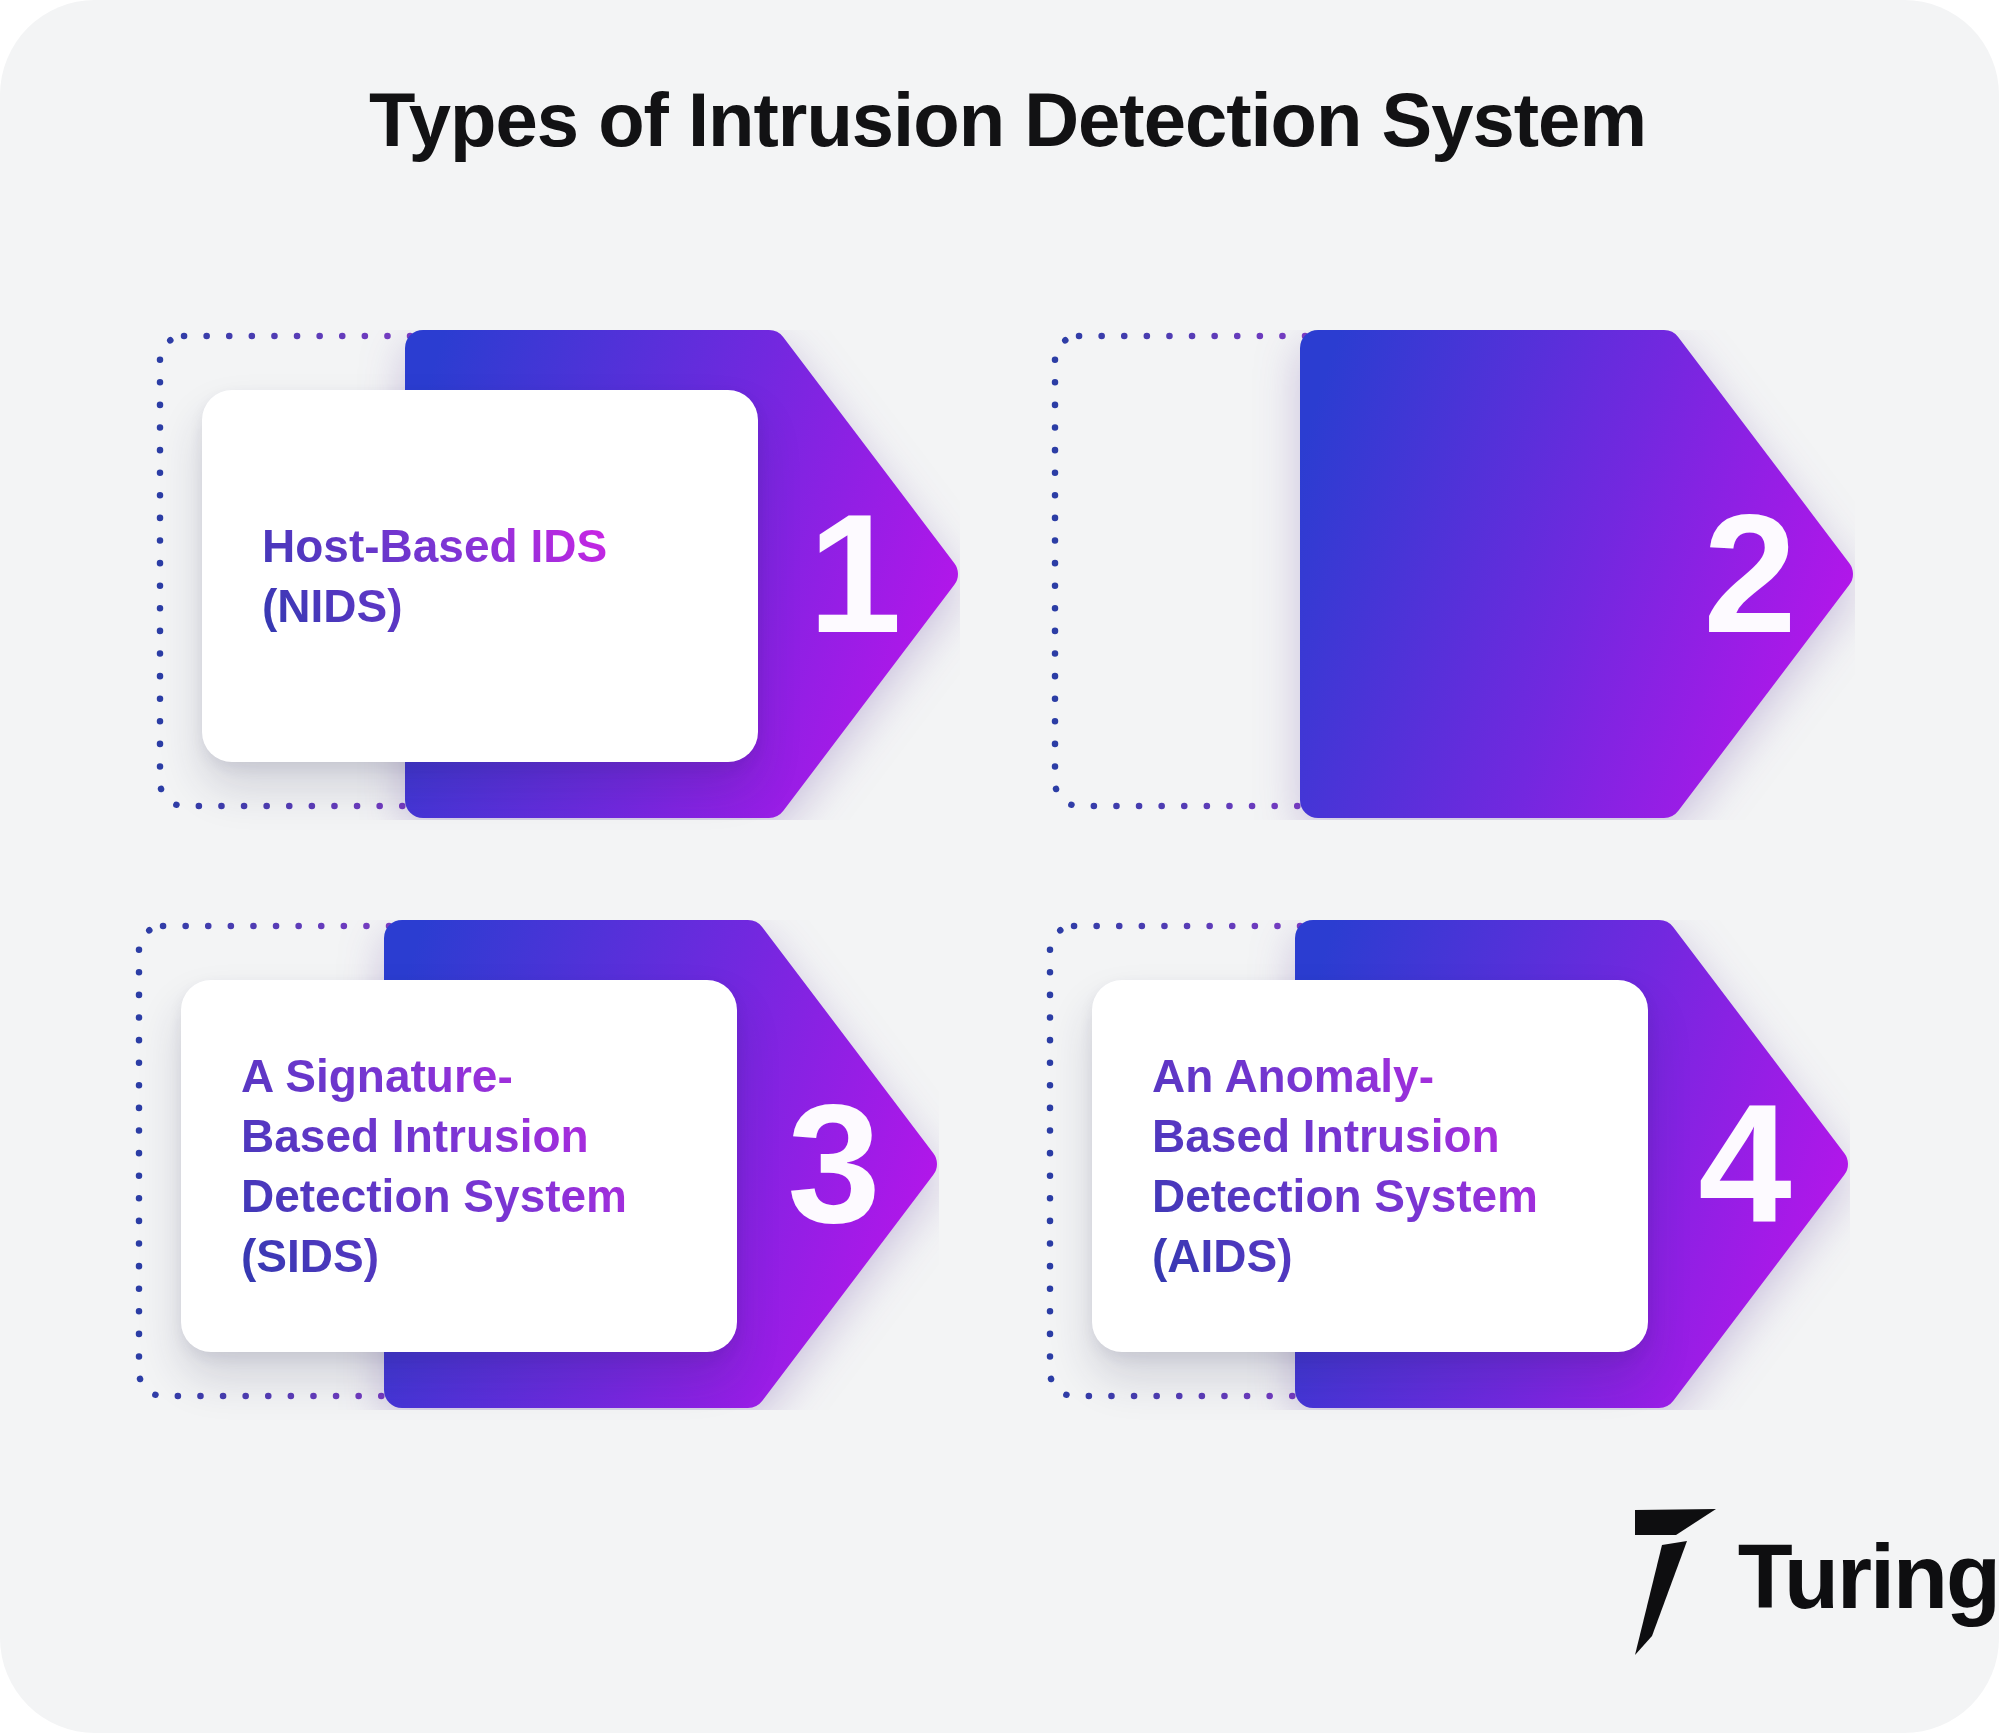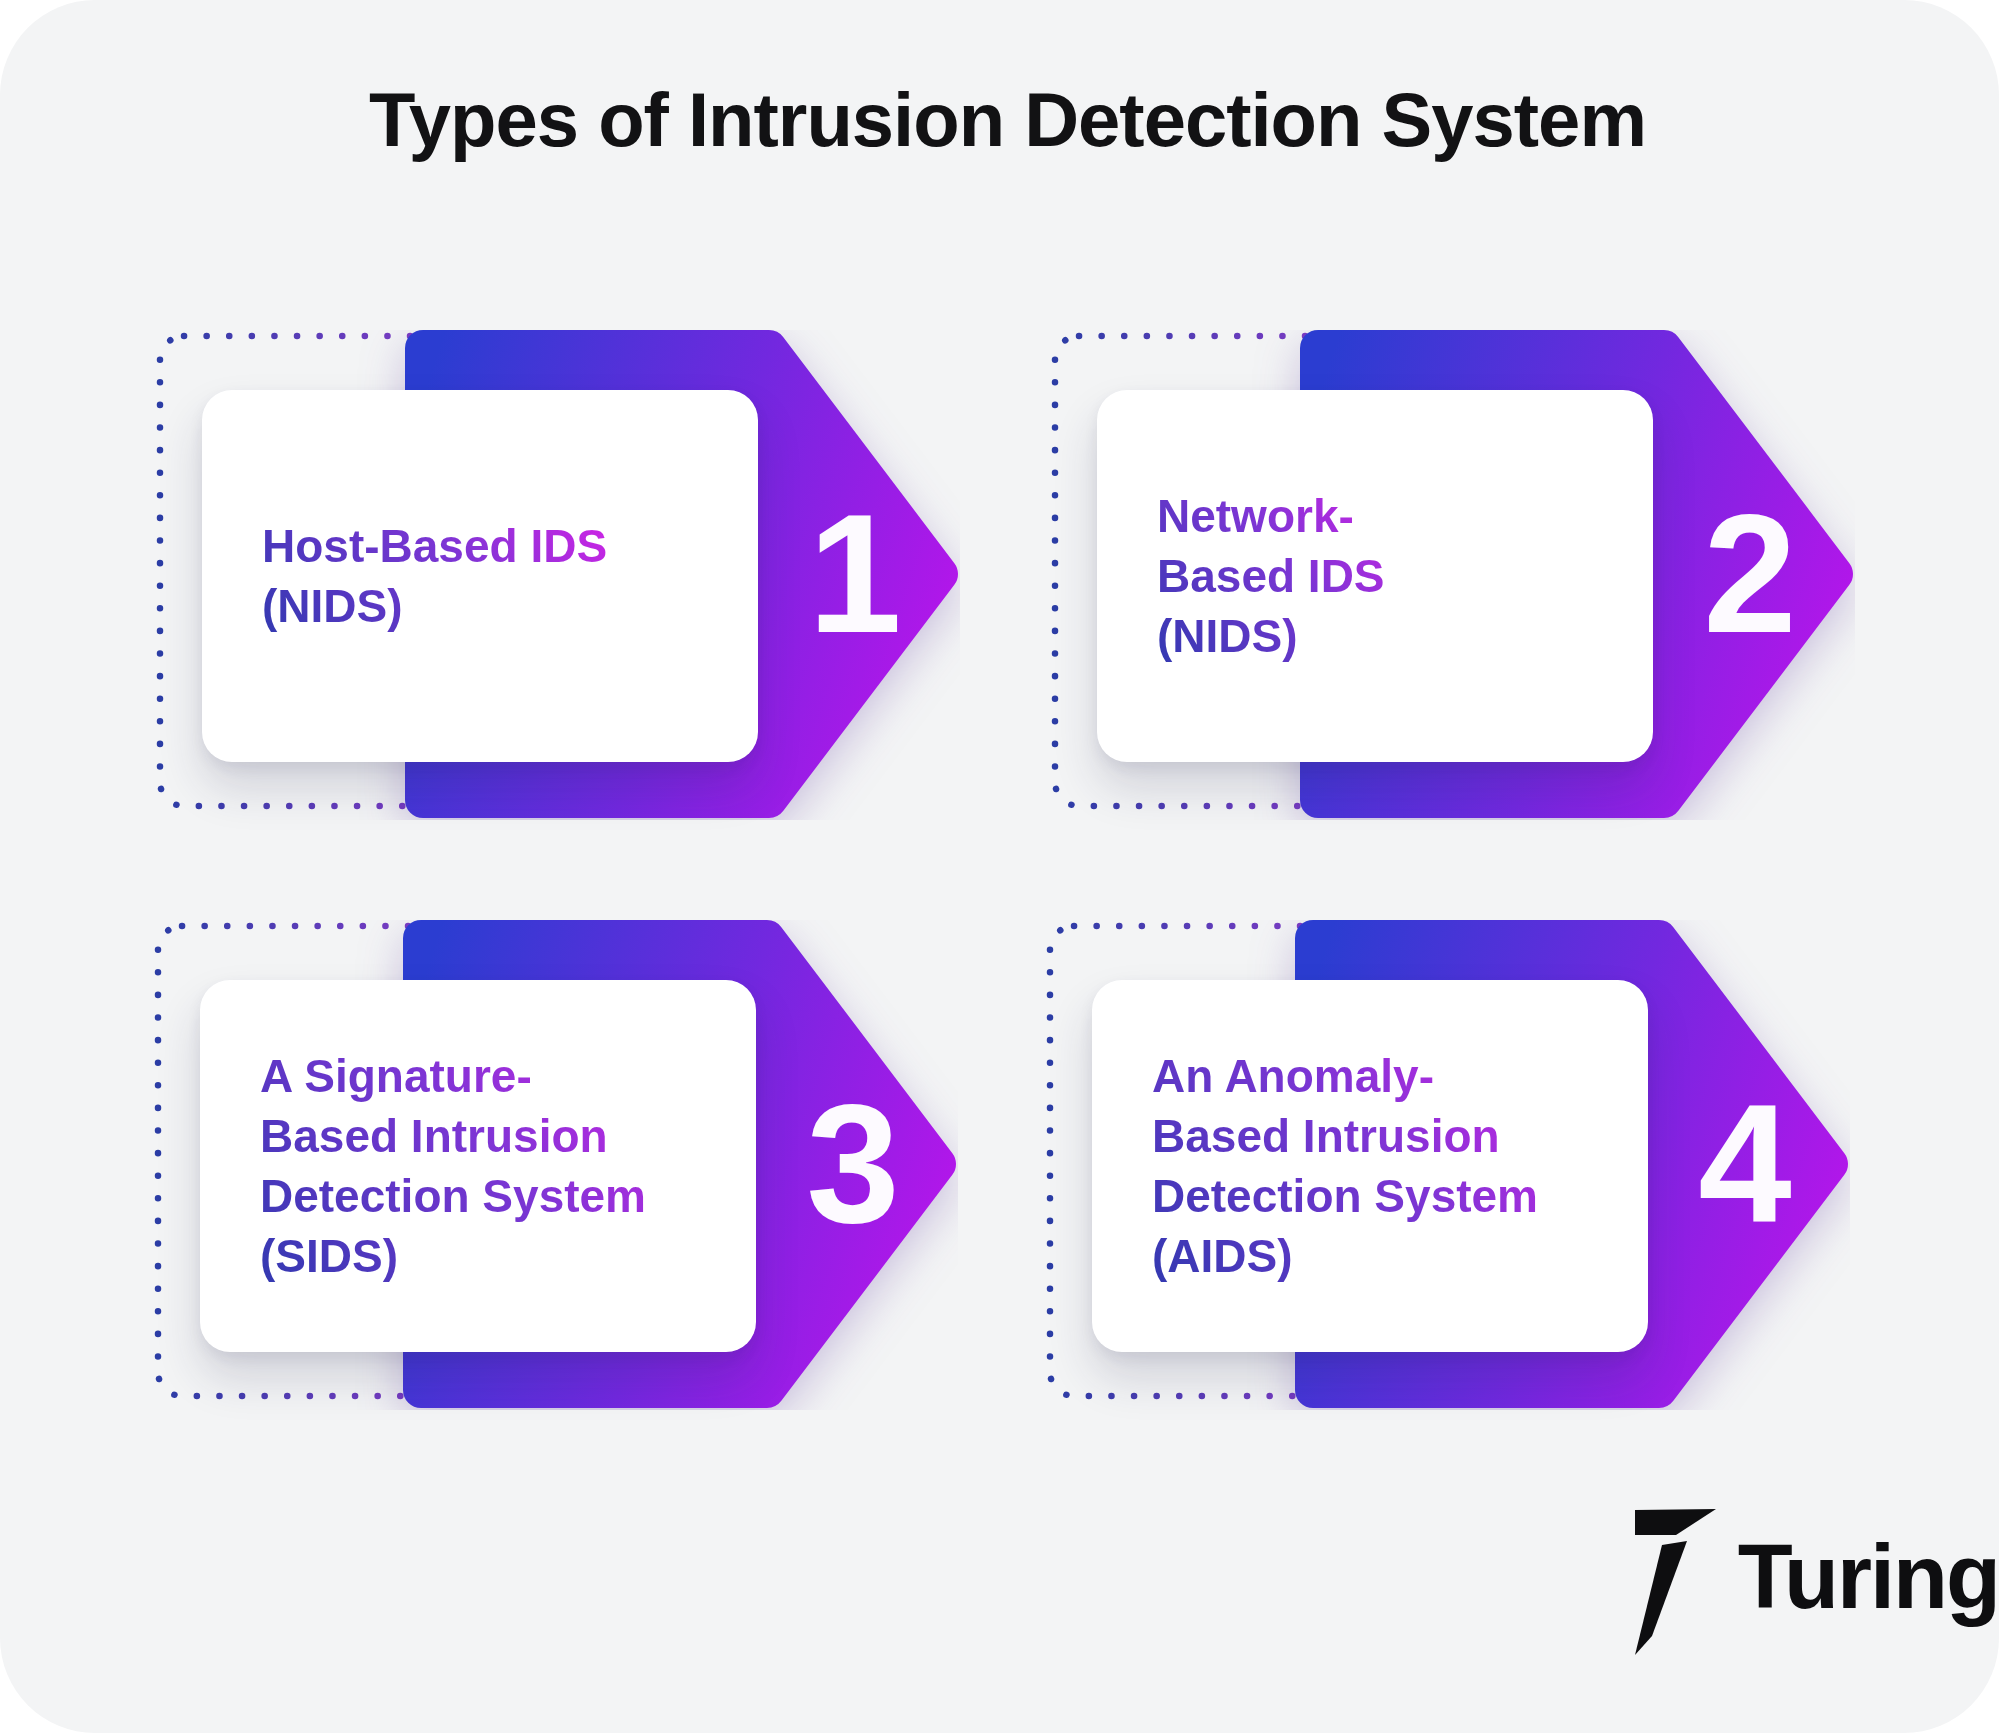--- a/index.html
+++ b/index.html
@@ -7,21 +7,21 @@
        font-family:"Liberation Sans",sans-serif;}
 
   .panel{position:absolute;inset:0;background:#f3f4f5;border-radius:95px;}
 
   .title{position:absolute;top:82px;left:8px;width:100%;text-align:center;
          font-size:76px;font-weight:700;color:#121214;letter-spacing:-1px;line-height:1;}
 
   .card{position:absolute;width:810px;height:490px;}
   .card.pos1{left:150px;top:330px;}
   .card.pos2{left:1045px;top:330px;}
-  .card.pos3{left:148px;top:920px;}
+  .card.pos3{left:129px;top:920px;}
   .card.pos4{left:1040px;top:920px;}
 
   .graphic{position:absolute;left:0;top:0;z-index:1;}
   .arrow-poly{filter:drop-shadow(0 14px 22px rgba(80,40,150,.25));}
 
   .white-card{position:absolute;left:52px;top:60px;width:556px;height:372px;
       background:#ffffff;border-radius:30px;z-index:2;
       box-shadow:0 26px 45px rgba(35,35,80,.16),0 6px 14px rgba(35,35,80,.08);
       display:flex;align-items:center;box-sizing:border-box;
       padding:20px 28px 20px 60px;}
@@ -79,25 +79,20 @@
       </linearGradient>
       <linearGradient id="ag2" x1="255" y1="120" x2="800" y2="300" gradientUnits="userSpaceOnUse">
         <stop offset="0" stop-color="#2b3dd1"></stop>
           <stop offset="0.55" stop-color="#7228df"></stop>
           <stop offset="1" stop-color="#b316ea"></stop>
       </linearGradient>
     </defs>
     <rect x="10" y="6" width="485" height="470" rx="24" fill="none" stroke="url(#dg2)" stroke-width="6.5" stroke-dasharray="0.1 22.5" stroke-linecap="round"></rect>
     <polygon class="arrow-poly" points="273,18 619,18 790,244 619,470 273,470" fill="url(#ag2)" stroke="url(#ag2)" stroke-width="36" stroke-linejoin="round"></polygon>
   </svg>
-  <div class="white-card">
-    <div class="card-title">Network-
-Based IDS
-(NIDS)</div>
-  </div>
   <div class="num">2</div>
 </div>
 
 <div class="card pos3">
   <svg class="graphic" width="810" height="490" viewBox="0 0 810 490">
     <defs>
       <linearGradient id="dg3" x1="10" y1="0" x2="500" y2="0" gradientUnits="userSpaceOnUse">
         <stop offset="0" stop-color="#2b3da5"></stop>
           <stop offset="1" stop-color="#c63ae2"></stop>
       </linearGradient>

